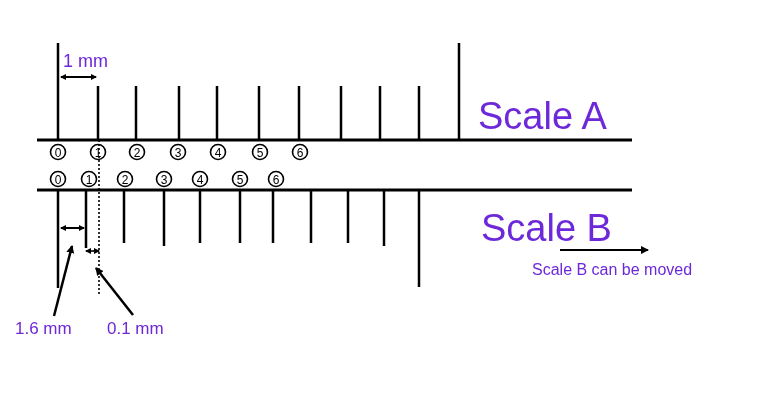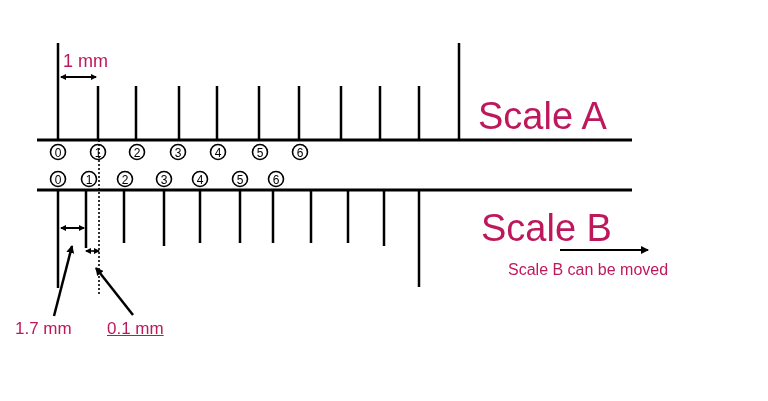--- a/index.html
+++ b/index.html
@@ -1,18 +1,18 @@
 <!DOCTYPE html>
 <html><head>
 <meta charset="utf-8">
 <style>
   html, body { margin:0; padding:0; background:#ffffff; }
   body { width:768px; height:401px; overflow:hidden; position:relative; font-family:"Liberation Sans", sans-serif; }
   #canvas { position:absolute; left:0; top:0; }
-  .lbl { position:absolute; color:#be185d; white-space:nowrap; line-height:1; font-family:"Liberation Sans", sans-serif; }
+  .lbl { position:absolute; color:#6d28d9; white-space:nowrap; line-height:1; font-family:"Liberation Sans", sans-serif; }
 </style>
 </head>
 <body>
 
 <svg id="canvas" width="768" height="401" viewBox="0 0 768 401">
   <defs>
     <marker id="ah" markerWidth="8" markerHeight="8" refX="7" refY="4" orient="auto" markerUnits="userSpaceOnUse">
       <path d="M0,0 L8,4 L0,8 z" fill="#000"></path>
     </marker>
     <marker id="ahs" markerWidth="6" markerHeight="6" refX="5" refY="3" orient="auto-start-reverse" markerUnits="userSpaceOnUse">
@@ -93,15 +93,15 @@
 
   <line x1="54" y1="316" x2="72" y2="246" stroke="#000" stroke-width="2.5" marker-end="url(#ah)"></line>
   <line x1="133" y1="315" x2="96" y2="268" stroke="#000" stroke-width="2.5" marker-end="url(#ah)"></line>
 
   <line x1="560" y1="250" x2="648" y2="250" stroke="#000" stroke-width="2" marker-end="url(#ah)"></line>
 </svg>
 
 <div class="lbl" style="left:63px; top:52px; font-size:18px;">1 mm</div>
 <div class="lbl" style="left:478px; top:97px; font-size:38px;">Scale A</div>
 <div class="lbl" style="left:481px; top:209px; font-size:38px;">Scale B</div>
-<div class="lbl" style="left:508px; top:262px; font-size:16px;">Scale B can be moved</div>
-<div class="lbl" style="left:15px; top:320px; font-size:17px;">1.7 mm</div>
-<div class="lbl" style="left:107px; top:320px; font-size:17px;text-decoration:underline;">0.1 mm</div>
+<div class="lbl" style="left:532px; top:262px; font-size:16px;">Scale B can be moved</div>
+<div class="lbl" style="left:15px; top:320px; font-size:17px;">1.6 mm</div>
+<div class="lbl" style="left:107px; top:320px; font-size:17px;">0.1 mm</div>
 
 </body></html>

